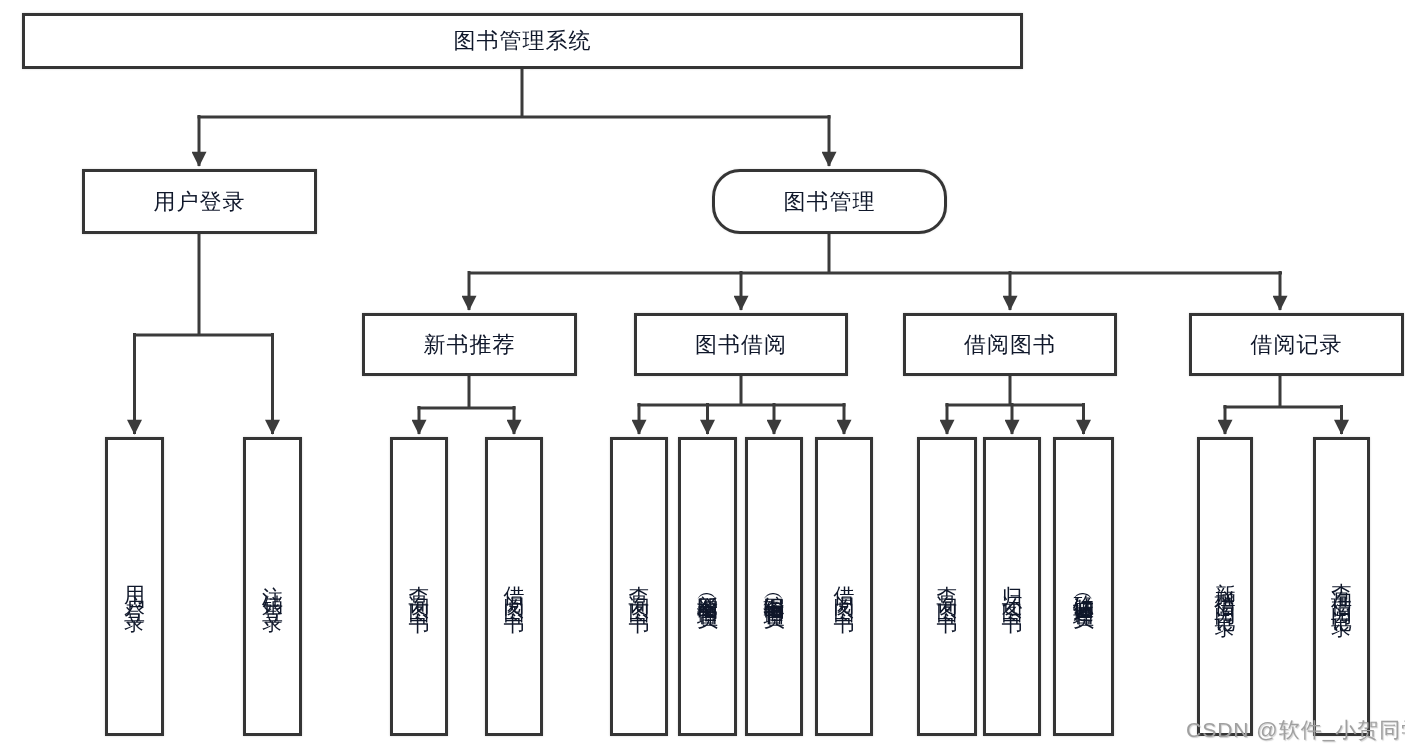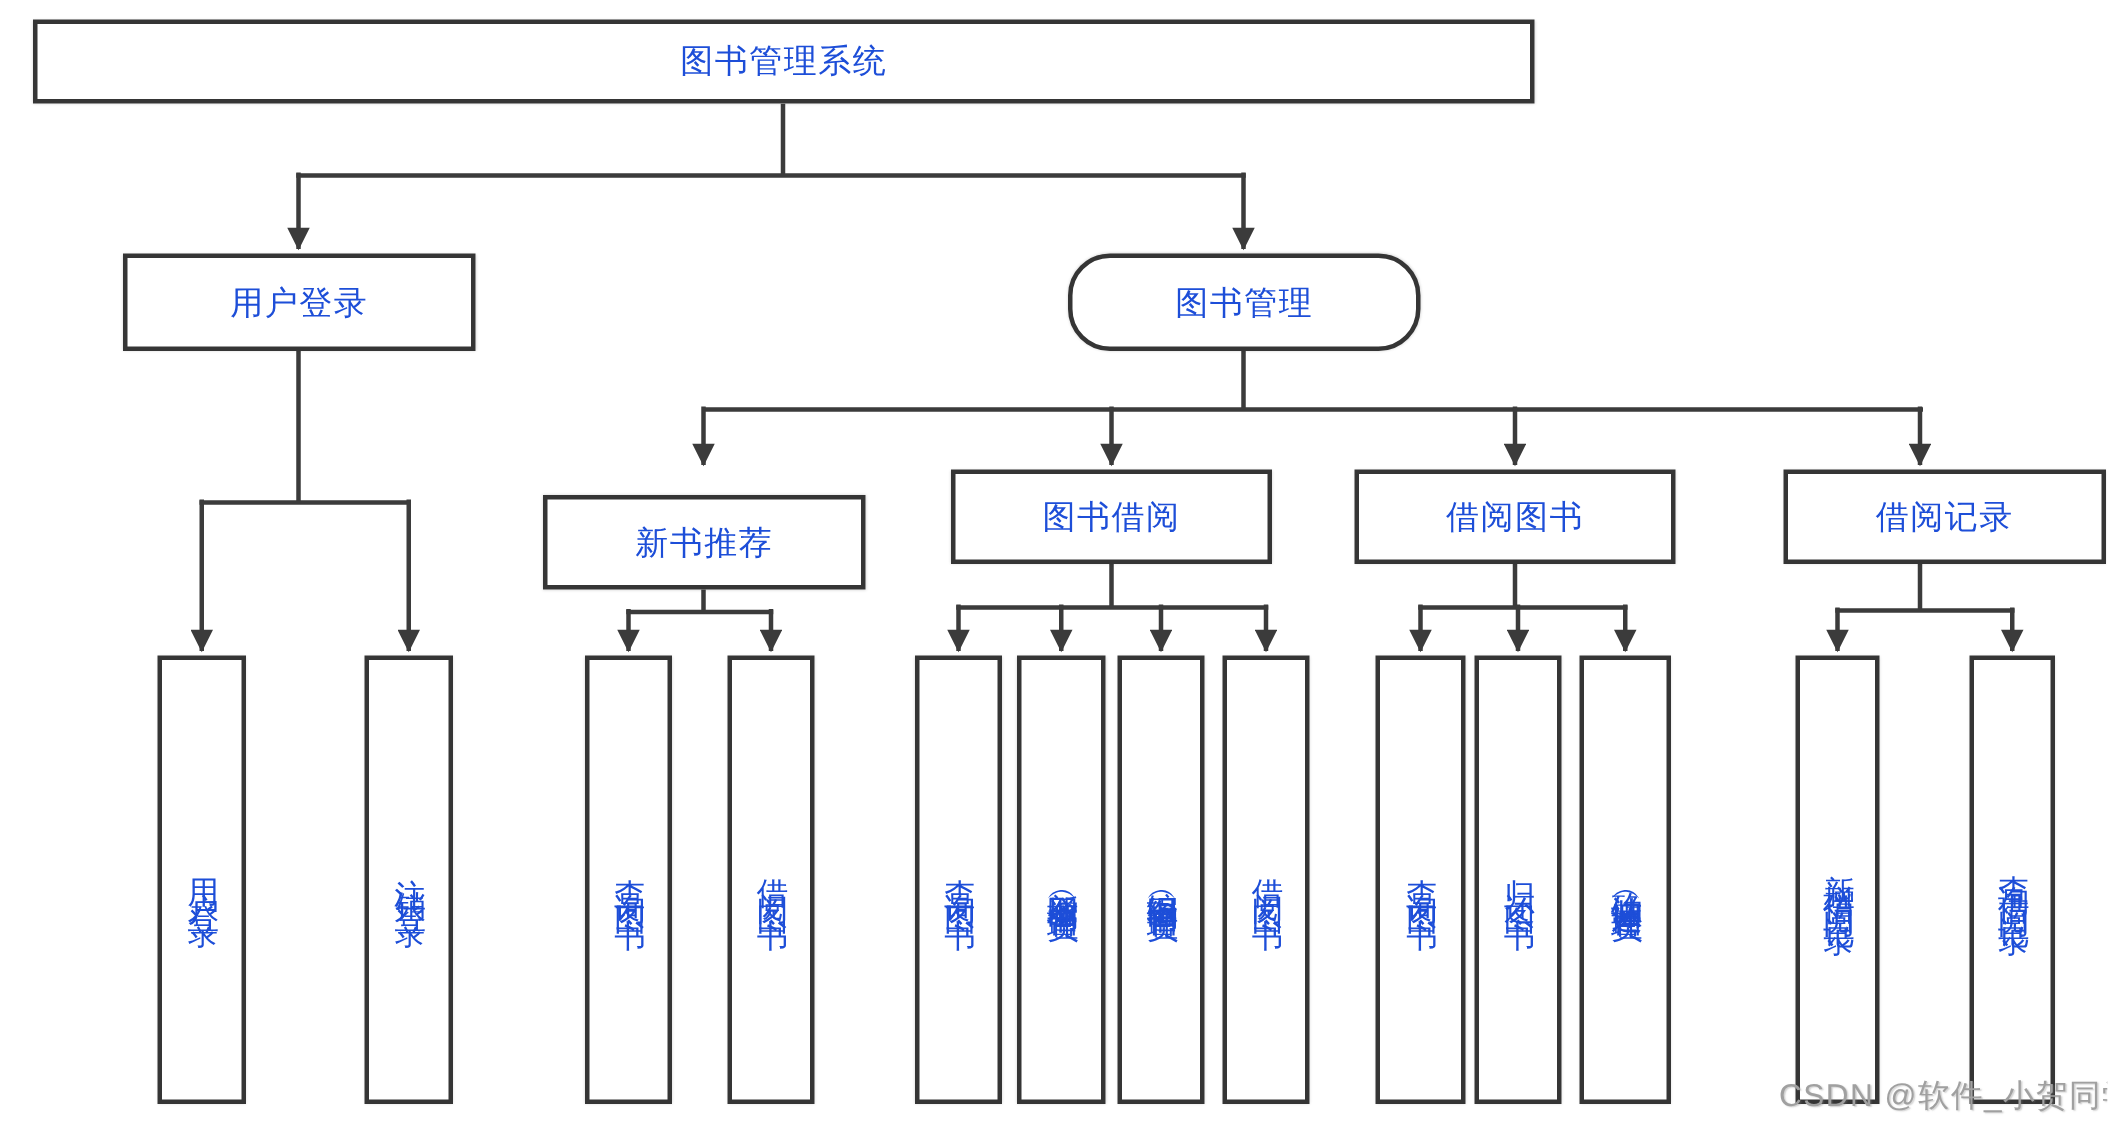--- a/index.html
+++ b/index.html
@@ -12,21 +12,21 @@
   }
   #wires{position:absolute;left:0;top:0;width:1405px;height:747px;}
   .node{
     position:absolute;
     box-sizing:border-box;
     background:#ffffff;
     border:3px solid #353535;
     display:flex;
     align-items:center;
     justify-content:center;
-    color:#1d4ed8;
+    color:#0f172a;
     text-align:center;
     box-shadow:0 0 2px rgba(0,0,0,0.18);
   }
   .hnode{font-size:22px;letter-spacing:1px;}
   .vnode span{
     writing-mode:vertical-rl;
     text-orientation:mixed;
     font-size:21px;
     white-space:nowrap;
   }
@@ -95,21 +95,21 @@
     <span>图书管理系统</span>
   </div>
 
   <div class="node hnode" style="left:82px;top:169px;width:235px;height:65px;">
     <span>用户登录</span>
   </div>
   <div class="node hnode" style="left:712px;top:169px;width:235px;height:65px;border-radius:28px;">
     <span>图书管理</span>
   </div>
 
-  <div class="node hnode" style="left:362px;top:313px;width:215px;height:63px;margin-top:17px;">
+  <div class="node hnode" style="left:362px;top:313px;width:215px;height:63px;">
     <span>新书推荐</span>
   </div>
   <div class="node hnode" style="left:634px;top:313px;width:214px;height:63px;">
     <span>图书借阅</span>
   </div>
   <div class="node hnode" style="left:903px;top:313px;width:214px;height:63px;">
     <span>借阅图书</span>
   </div>
   <div class="node hnode" style="left:1173px;top:313px;width:215px;height:63px;margin-left:16px;">
     <span>借阅记录</span>

